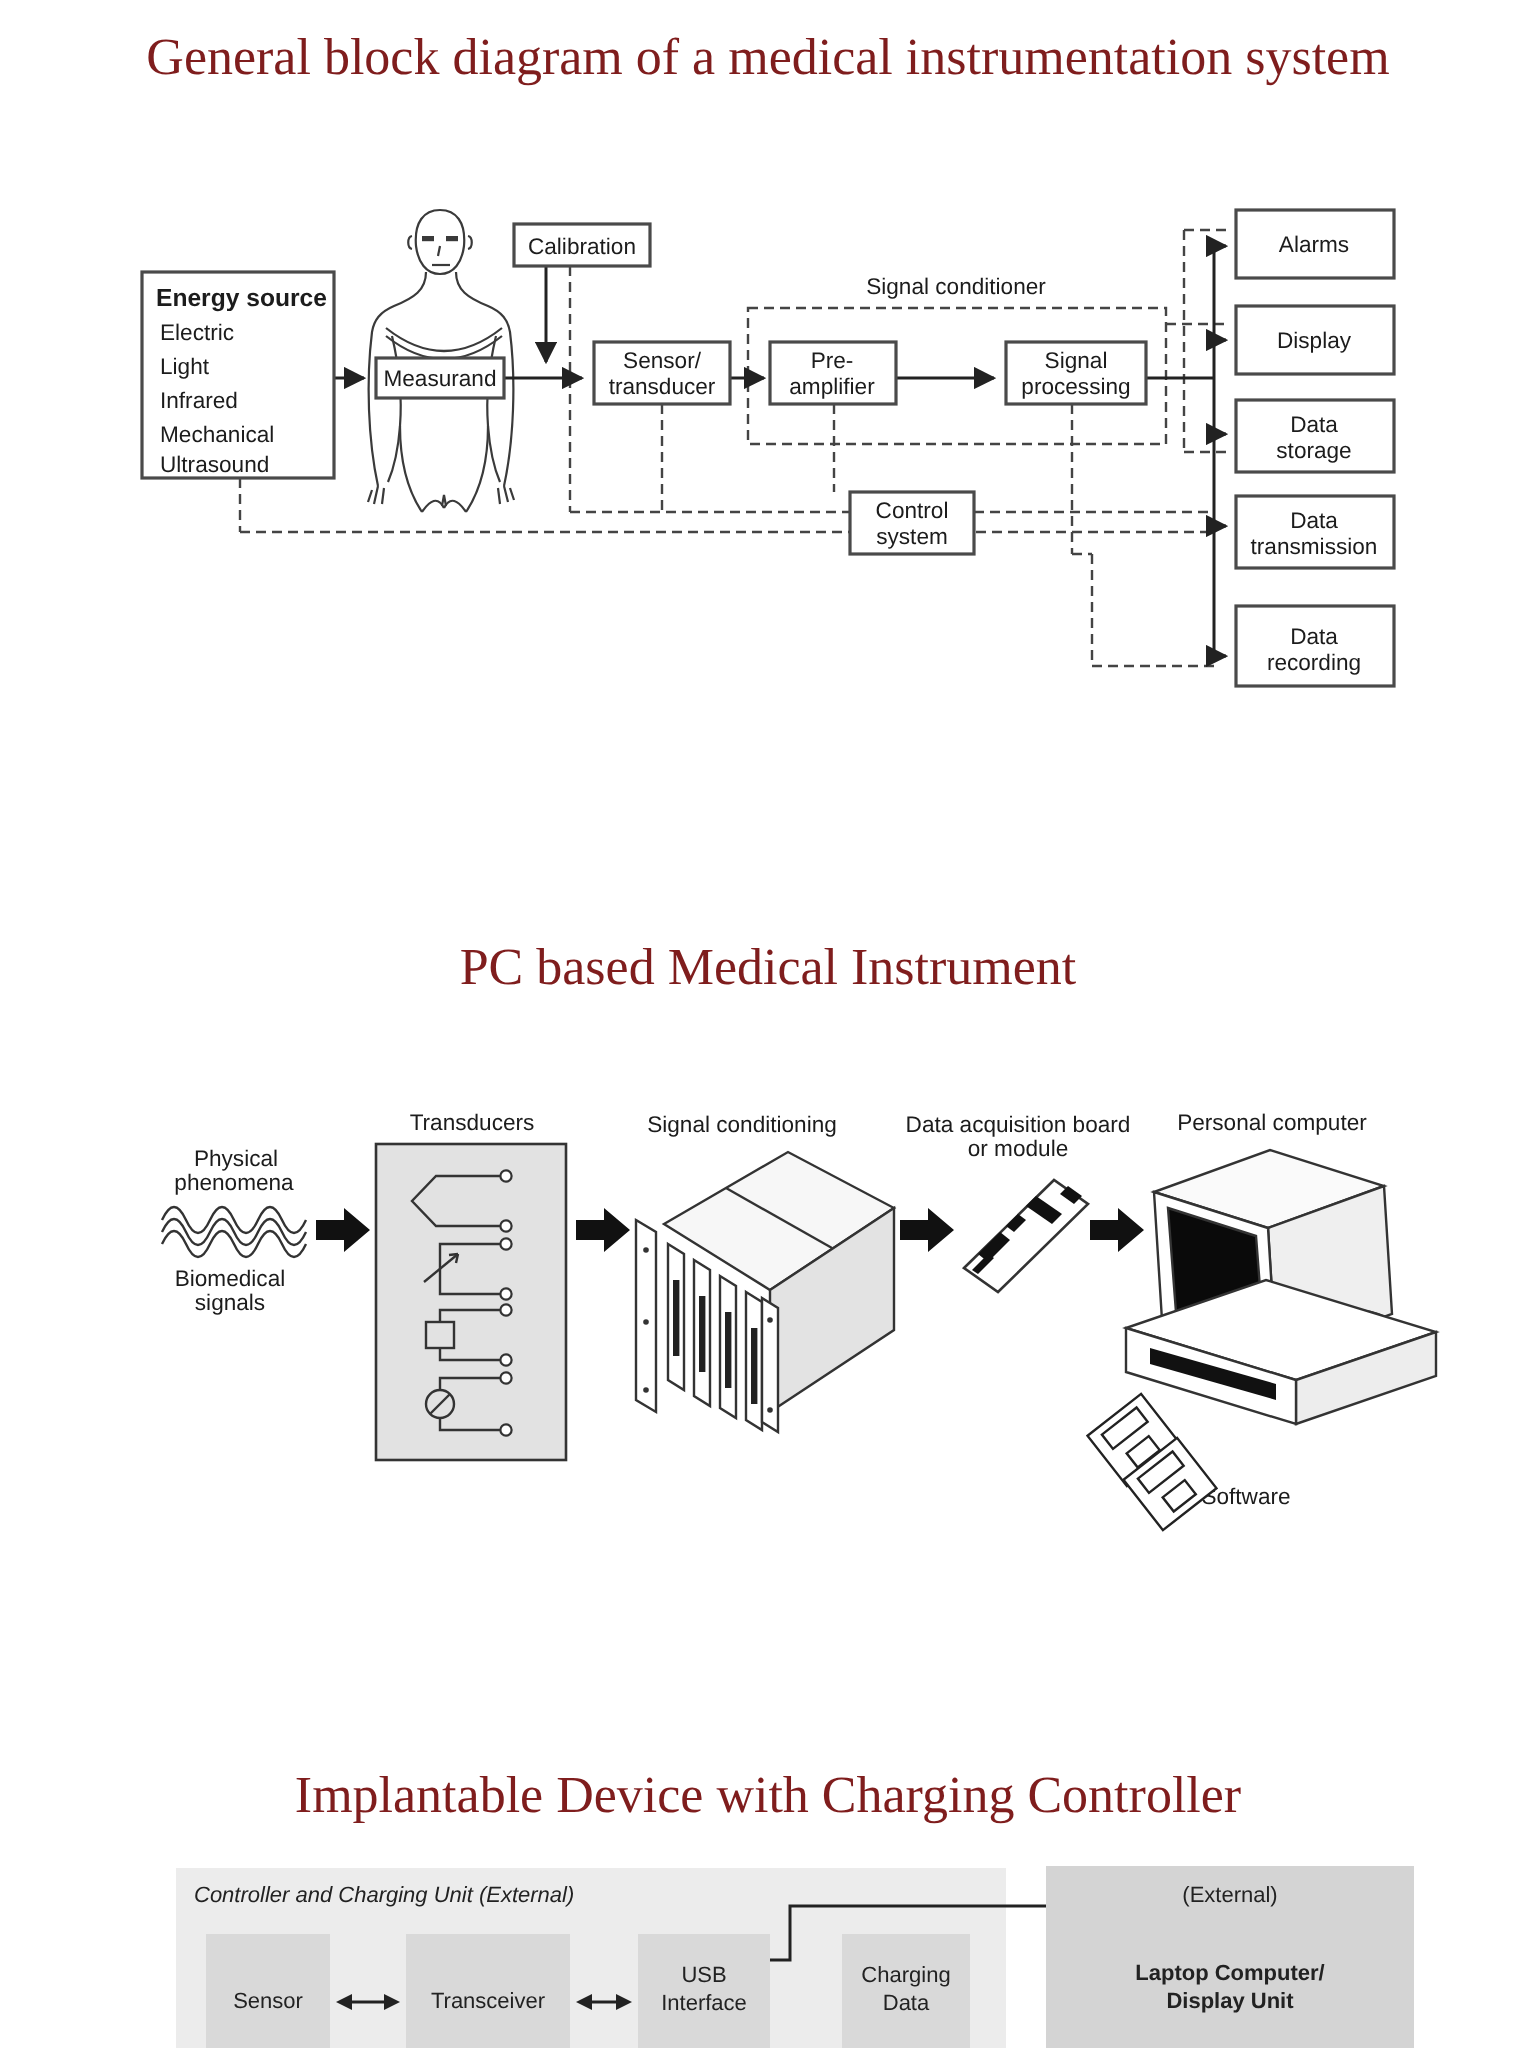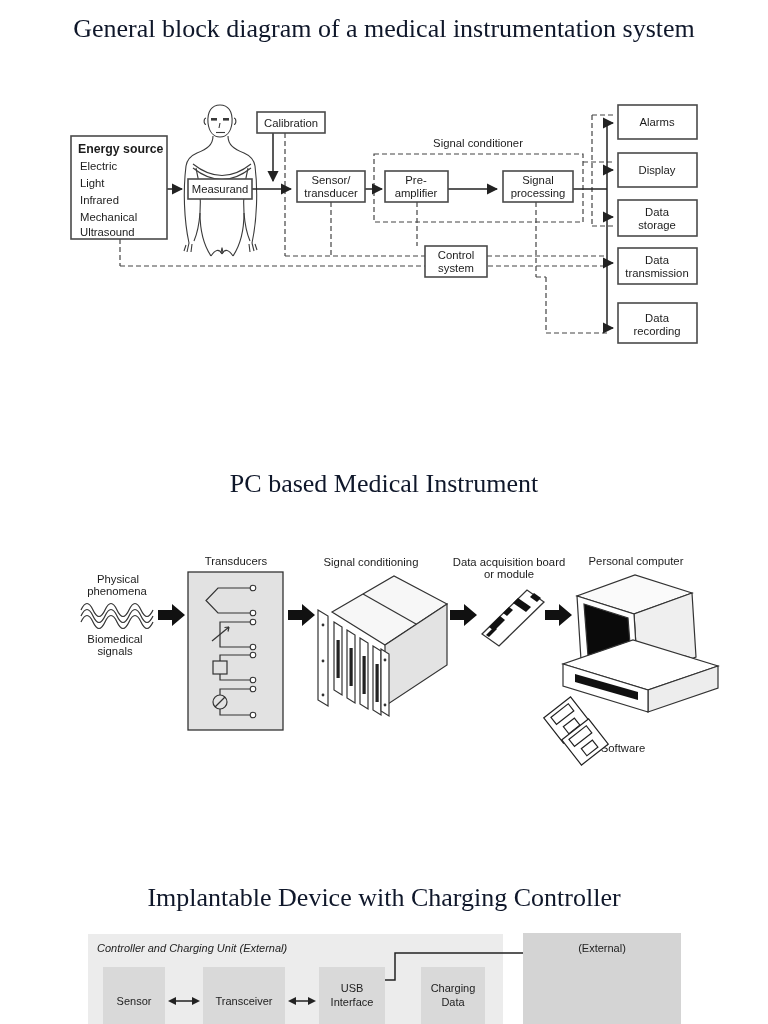--- a/index.html
+++ b/index.html
@@ -1,19 +1,19 @@
 <!DOCTYPE html>
 <html><head>
 <meta charset="utf-8">
 <style>
   html,body{margin:0;padding:0;}
   body{width:768px;height:1024px;position:relative;background:#ffffff;overflow:hidden;
        font-family:"Liberation Sans", sans-serif;color:#1c1c1c;}
   .title{position:absolute;left:0;width:768px;text-align:center;
-         font-family:"Liberation Serif", serif;font-size:26px;color:#0f172a;white-space:nowrap;}
+         font-family:"Liberation Serif", serif;font-size:26px;color:#7f1d1d;white-space:nowrap;}
   svg{position:absolute;left:0;}
   svg text{font-family:"Liberation Sans", sans-serif;fill:#1c1c1c;}
   .panel{position:absolute;}
   .panel-label{position:absolute;font-size:11px;color:#222;font-style:italic;}
   .gbox{position:absolute;background:#d9d9d9;display:flex;flex-direction:column;
         justify-content:flex-start;align-items:center;font-size:11px;color:#222;
         text-align:center;line-height:14px;}
   .extbox{position:absolute;background:#d4d4d4;text-align:center;font-size:11px;color:#222;}
   .extbox .ext-tag{margin-top:9px;}
   .extbox .ext-main{margin-top:26px;font-weight:600;line-height:14px;}
@@ -273,22 +273,26 @@
 </div>
 <div class="gbox" style="left:319px;top:967px;width:66px;height:57px;padding-top:14px;">
   <span>USB</span>
   <span>Interface</span>
 </div>
 <div class="gbox" style="left:421px;top:967px;width:64px;height:57px;padding-top:14px;">
   <span>Charging</span>
   <span>Data</span>
 </div>
 
-<div class="extbox" style="left:523px;top:933px;width:158px;height:91px;">
+<div class="extbox" style="left:523px;top:933px;width:184px;height:91px;">
   <div class="ext-tag">(External)</div>
+  <div class="ext-main">
+    <div>Laptop Computer/</div>
+    <div>Display Unit</div>
+  </div>
 </div>
 
 <svg style="top:925px;" width="768" height="99" viewBox="0 0 768 99">
   <g stroke="#222" stroke-width="1.5" fill="none">
     <line x1="172" y1="76" x2="196" y2="76"></line>
     <line x1="292" y1="76" x2="312" y2="76"></line>
     <polyline points="385,55 395,55 395,28 523,28"></polyline>
   </g>
   <g fill="#222">
     <polygon points="168,76 176,72 176,80"></polygon>

